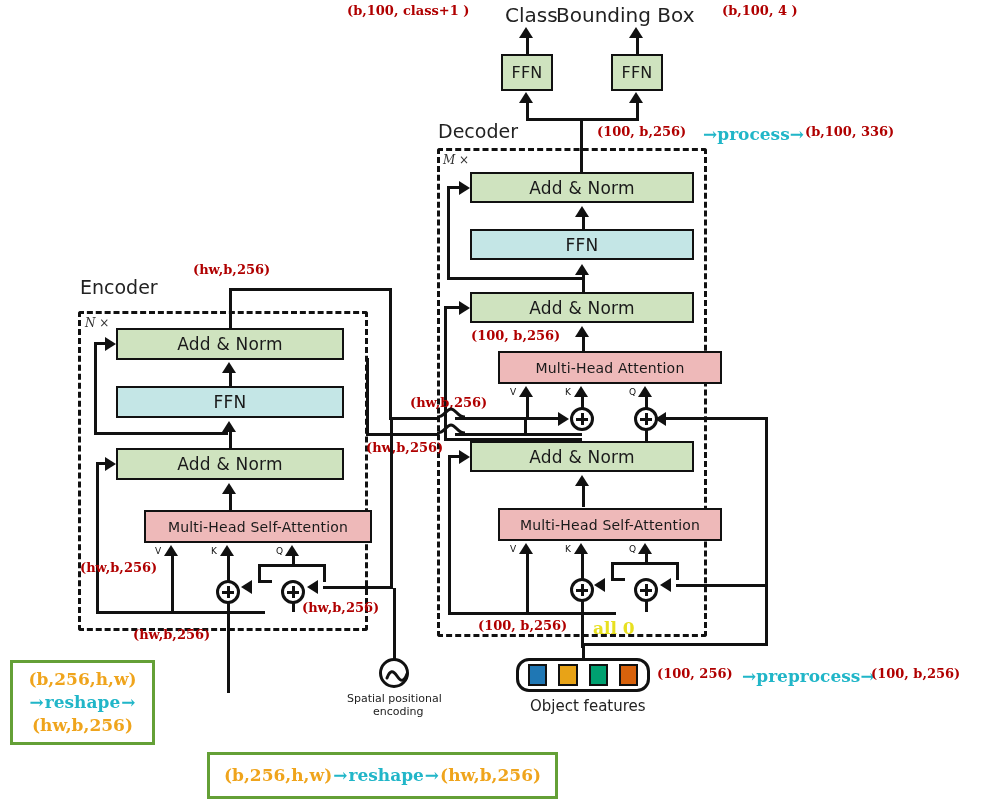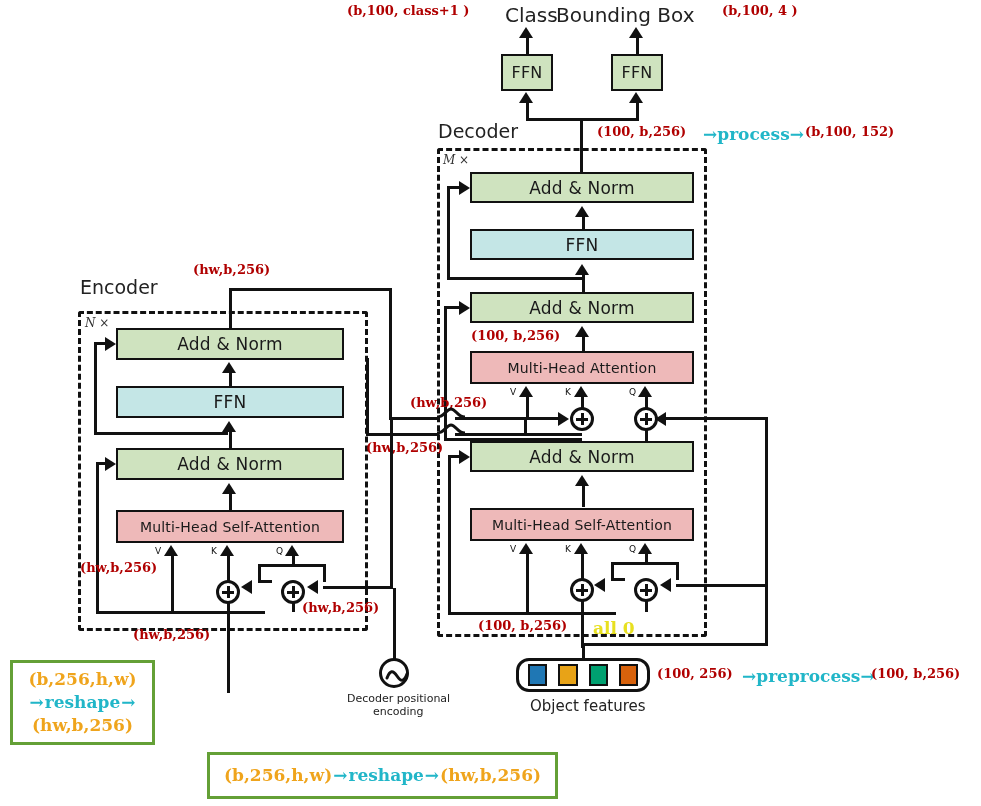--- a/index.html
+++ b/index.html
@@ -11,21 +11,21 @@
 
   
   .block{
     position:absolute;box-sizing:border-box;border:2.5px solid #111;
     display:flex;align-items:center;justify-content:center;
     font-family:"DejaVu Sans",sans-serif;color:#1a1a1a;
     letter-spacing:.2px;white-space:nowrap;
   }
   .green{background:#cfe3bf;}
   .cyan{background:#c4e6e6;}
-  .pink{background:#eeb9b9;}
+  .pink{background:#eeb9b9;margin-left:28px;}
 
   
   .ln{position:absolute;background:#111;}
   .hl{height:3px;}
   .vl{width:3px;}
 
   
   .arr{position:absolute;width:0;height:0;}
   .arr-up{border-left:7px solid transparent;border-right:7px solid transparent;border-bottom:11px solid #111;}
   .arr-right{border-top:7px solid transparent;border-bottom:7px solid transparent;border-left:11px solid #111;}
@@ -90,21 +90,21 @@
   <div class="ln vl" style="left:636px;top:100px;height:20px;"></div>
   <div class="ln hl" style="left:526px;top:118px;width:113px;"></div>
 
   <div class="ln vl" style="left:580px;top:118px;height:58px;"></div>
 
   <div class="lbl dark" style="left:438px;top:120px;font-size:19px;">Decoder</div>
   <div class="lbl red" style="left:597px;top:124px;">(100, b,256)</div>
   <div class="lbl teal" style="left:703px;top:124px;">
     <span>→</span><span>process</span><span>→</span>
   </div>
-  <div class="lbl red" style="left:805px;top:124px;">(b,100, 152)</div>
+  <div class="lbl red" style="left:805px;top:124px;">(b,100, 336)</div>
 
   <div class="dashbox" style="left:437px;top:148px;width:270px;height:489px;"></div>
   <div class="lbl times" style="left:443px;top:153px;">M ×</div>
 
   <div class="block green" style="left:470px;top:172px;width:224px;height:31px;font-size:17px;">Add &amp; Norm</div>
 
   <div class="arr arr-right" style="left:459px;top:181px;"></div>
   <div class="ln hl" style="left:447px;top:186px;width:14px;"></div>
   <div class="ln vl" style="left:447px;top:186px;height:94px;"></div>
   <div class="ln hl" style="left:447px;top:277px;width:135px;"></div>
@@ -273,21 +273,21 @@
   <div class="lbl red" style="left:133px;top:627px;">(hw,b,256)</div>
 
   <div class="ln vl" style="left:227px;top:631px;height:62px;"></div>
 
   <div class="ln vl" style="left:393px;top:588px;height:72px;"></div>
   <div class="pe" style="left:379px;top:658px;">
     <svg width="36" height="36" viewBox="0 0 36 36">
       <path d="M8,20 C11,12 14,12 18,18 C22,24 25,24 28,16" stroke="#111" stroke-width="3" fill="none" stroke-linecap="round"></path>
     </svg>
   </div>
-  <div class="lbl dark" style="left:347px;top:692px;font-size:11px;">Decoder  positional</div>
+  <div class="lbl dark" style="left:347px;top:692px;font-size:11px;">Spatial  positional</div>
   <div class="lbl dark" style="left:373px;top:705px;font-size:11px;">encoding</div>
 
   <div class="oq-wrap" style="left:516px;top:658px;width:134px;height:34px;">
     <div class="oq" style="background: rgb(31, 119, 180);"></div>
     <div class="oq" style="background: rgb(232, 163, 23);"></div>
     <div class="oq" style="background: rgb(0, 160, 112);"></div>
     <div class="oq" style="background: rgb(216, 98, 12);"></div>
   </div>
   <div class="lbl dark" style="left:530px;top:697px;font-size:15px;">Object  features</div>
 

